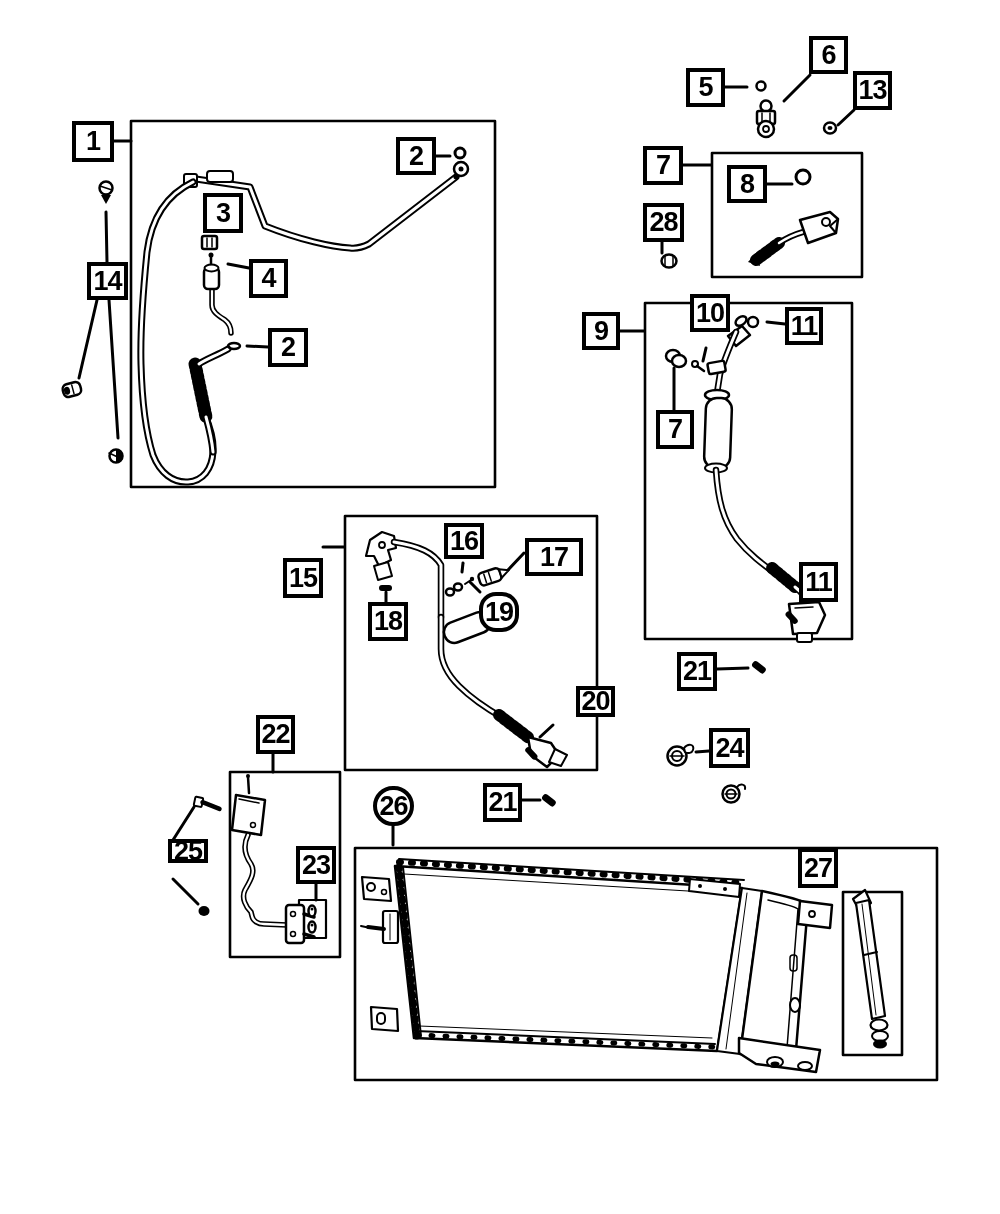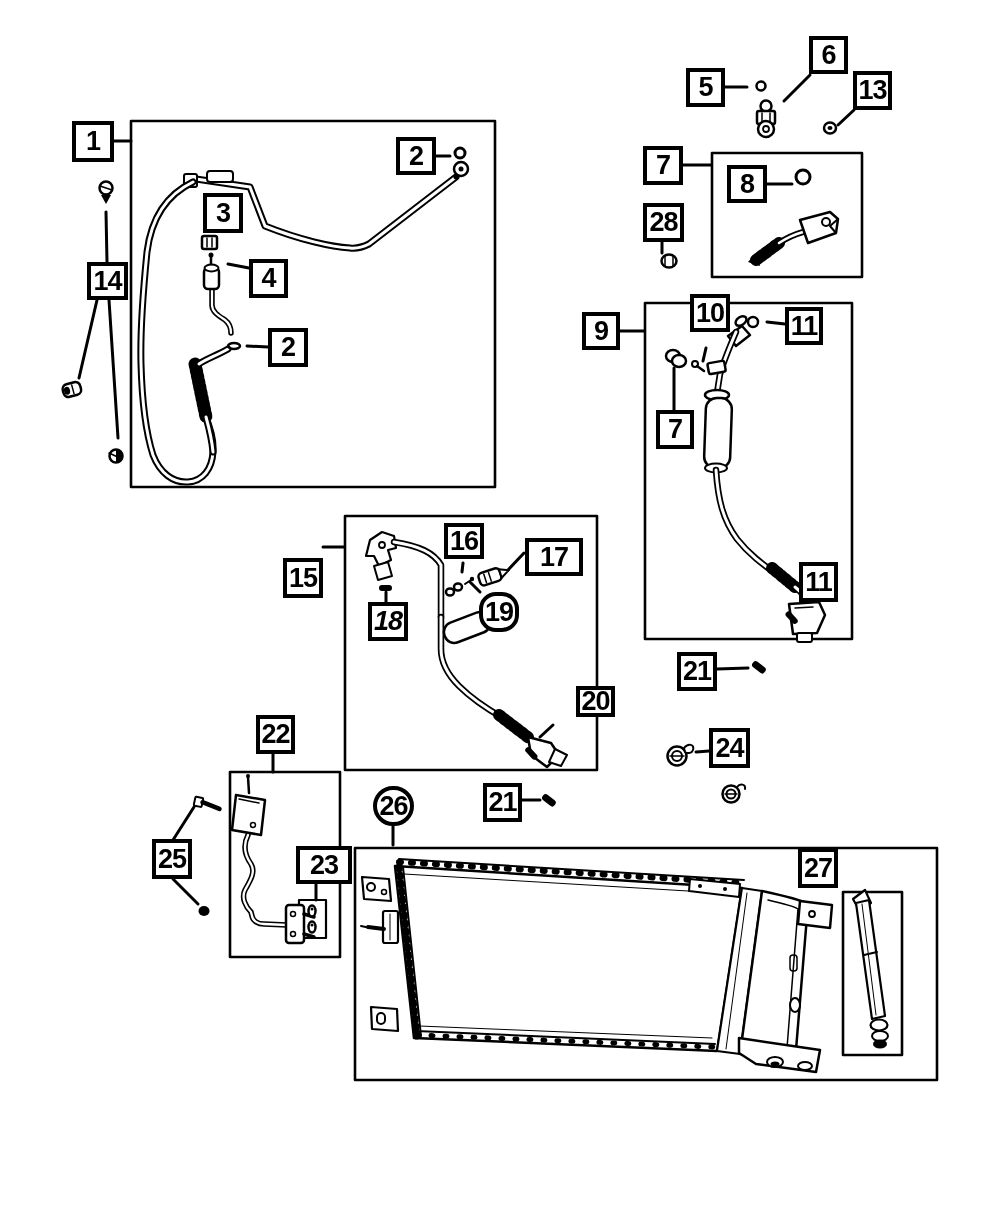--- a/index.html
+++ b/index.html
@@ -308,25 +308,25 @@
   <div class="callout" style="left:727px;top:165px;width:40px;height:38px;">8</div>
   <div class="callout" style="left:643px;top:203px;width:41px;height:39px;">28</div>
   <div class="callout" style="left:582px;top:312px;width:38px;height:38px;">9</div>
   <div class="callout" style="left:690px;top:294px;width:40px;height:38px;">10</div>
   <div class="callout" style="left:785px;top:307px;width:38px;height:38px;">11</div>
   <div class="callout" style="left:656px;top:410px;width:38px;height:39px;">7</div>
   <div class="callout" style="left:799px;top:562px;width:39px;height:40px;">11</div>
   <div class="callout" style="left:283px;top:528px;width:40px;height:40px;margin-top:30px;">15</div>
   <div class="callout" style="left:444px;top:523px;width:40px;height:36px;">16</div>
   <div class="callout" style="left:525px;top:538px;width:58px;height:38px;">17</div>
-  <div class="callout" style="left:368px;top:602px;width:40px;height:39px;font-style:italic;">18</div>
+  <div class="callout" style="left:368px;top:602px;width:40px;height:39px;">18</div>
   <div class="callout" style="left:479px;top:592px;width:40px;height:40px;border-radius:17px;">19</div>
   <div class="callout" style="left:576px;top:686px;width:39px;height:31px;">20</div>
   <div class="callout" style="left:677px;top:652px;width:40px;height:39px;">21</div>
   <div class="callout" style="left:256px;top:715px;width:39px;height:39px;">22</div>
-  <div class="callout" style="left:296px;top:846px;width:56px;height:38px;">23</div>
+  <div class="callout" style="left:296px;top:846px;width:40px;height:38px;">23</div>
   <div class="callout" style="left:709px;top:728px;width:41px;height:40px;">24</div>
-  <div class="callout" style="left:152px;top:839px;width:40px;height:40px;">25</div>
+  <div class="callout" style="left:168px;top:839px;width:40px;height:24px;">25</div>
   <div class="callout" style="left:373px;top:786px;width:41px;height:40px;border-radius:20px;">26</div>
   <div class="callout" style="left:483px;top:783px;width:39px;height:39px;">21</div>
   <div class="callout" style="left:798px;top:848px;width:40px;height:40px;">27</div>
 
 </div>
 
 </body></html>

